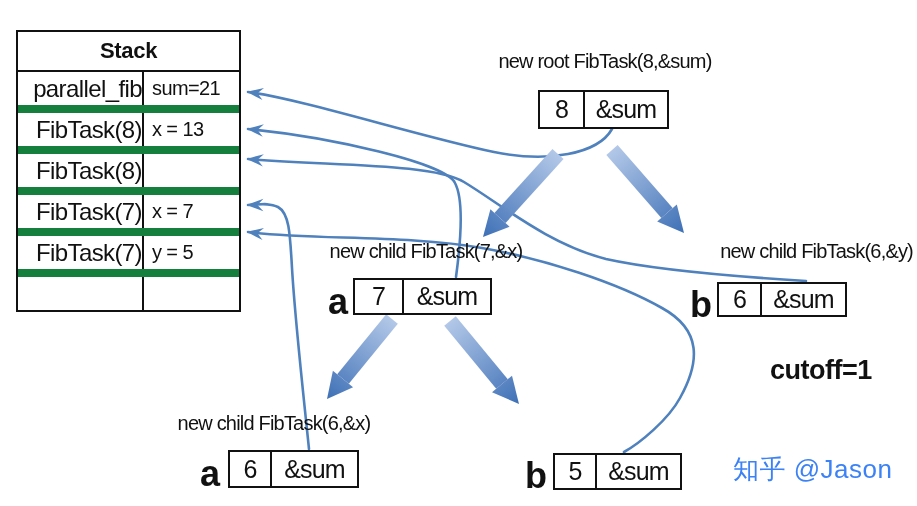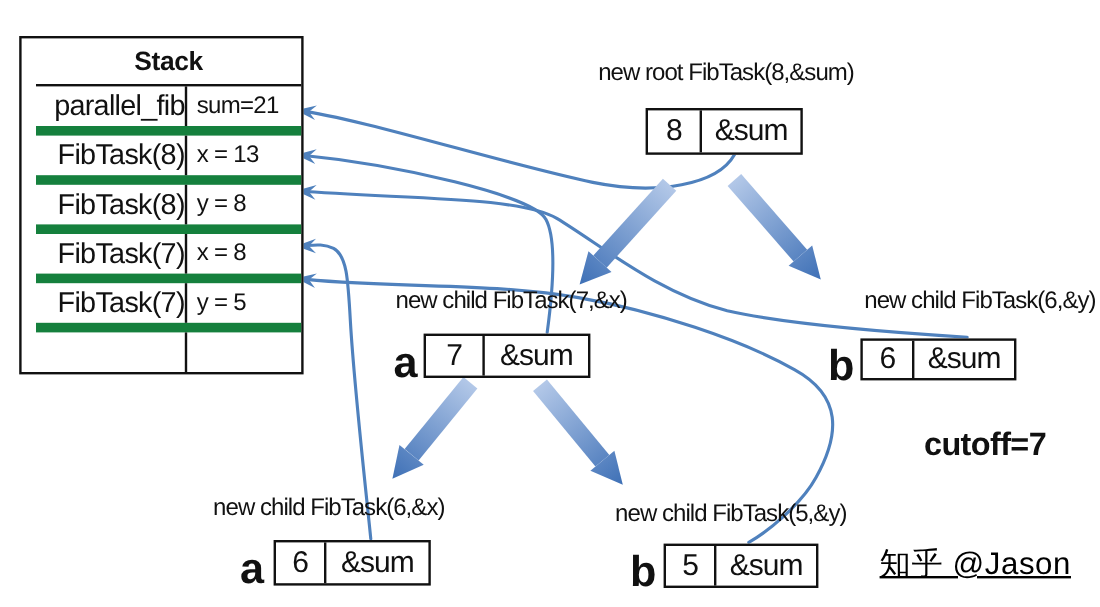--- a/index.html
+++ b/index.html
@@ -5,21 +5,21 @@
   html,body { margin:0; padding:0; background:#ffffff; }
   .canvas {
     position:relative; width:917px; height:506px; background:#ffffff;
     font-family:"Liberation Sans", sans-serif; color:#111; overflow:hidden;
   }
   .arrows-layer { position:absolute; left:0; top:0; width:917px; height:506px; }
 
   
   .stack-table {
     position:absolute; left:16px; top:30px; width:221px;
-    border:2px solid #111; background:#fff;padding-left:12px;
+    border:2px solid #111; background:#fff;
   }
   .stack-header {
     height:38px; line-height:38px; text-align:center;
     font-weight:bold; font-size:22px; border-bottom:2px solid #111;
     letter-spacing:-0.3px;
   }
   .stack-row { display:grid; grid-template-columns:126px 1fr; height:33px; }
   .stack-row + .stack-row { border-top:8px solid #15803d; }
   .cell-frame {
     text-align:right; line-height:33px; font-size:24px;
@@ -31,21 +31,21 @@
   .task-label { position:absolute; font-size:20px; letter-spacing:-0.8px; white-space:nowrap; }
   .task-box { position:absolute; display:flex; border:2px solid #111; background:#fff; }
   .bcell {
     display:flex; align-items:center; justify-content:center;
     font-size:25px; letter-spacing:-0.8px;
   }
   .bcell.first { border-right:2px solid #111; }
   .tag-label { position:absolute; font-size:36px; font-weight:bold; line-height:1; }
 
   .cutoff-label { position:absolute; left:770px; top:355px; font-size:27px; font-weight:bold; letter-spacing:-0.5px; }
-  .watermark { position:absolute; left:733px; top:452px; font-size:26px; color:#000000; letter-spacing:0.5px; white-space:nowrap;text-decoration:underline; }
+  .watermark { position:absolute; left:733px; top:452px; font-size:26px; color:#3b82f6; letter-spacing:0.5px; white-space:nowrap; }
 </style>
 </head>
 <body>
 
 <div class="canvas">
 
   <svg class="arrows-layer" viewBox="0 0 917 506">
     <defs>
       <marker id="thinhead" viewBox="0 0 12 10" refX="11" refY="5" markerWidth="17" markerHeight="14" orient="auto" markerUnits="userSpaceOnUse">
         <path d="M12,5 L0,0.6 L4.2,5 L0,9.4 Z" fill="#4f81bd"></path>
@@ -99,25 +99,24 @@
     <div class="stack-row">
       <div class="cell-frame">parallel_fib</div>
       <div class="cell-value">sum=21</div>
     </div>
     <div class="stack-row">
       <div class="cell-frame">FibTask(8)</div>
       <div class="cell-value">x = 13</div>
     </div>
     <div class="stack-row">
       <div class="cell-frame">FibTask(8)</div>
-      <div class="cell-value">y = 8</div>
     </div>
     <div class="stack-row">
       <div class="cell-frame">FibTask(7)</div>
-      <div class="cell-value">x = 8</div>
+      <div class="cell-value">x = 7</div>
     </div>
     <div class="stack-row">
       <div class="cell-frame">FibTask(7)</div>
       <div class="cell-value">y = 5</div>
     </div>
     <div class="stack-row">
       <div class="cell-frame"></div>
       <div class="cell-value"></div>
     </div>
   </div>
@@ -142,23 +141,22 @@
     <div class="bcell" style="width:83px;">&amp;sum</div>
   </div>
 
   <div class="task-label" style="left:145px; top:412px; width:258px; text-align:center;">new child FibTask(6,&amp;x)</div>
   <div class="tag-label" style="left:200px; top:456px;">a</div>
   <div class="task-box" style="left:228px; top:450px; height:34px;">
     <div class="bcell first" style="width:40px;">6</div>
     <div class="bcell" style="width:85px;">&amp;sum</div>
   </div>
 
-  <div class="task-label" style="left:480px; top:417px; width:258px; text-align:center;">new child FibTask(5,&amp;y)</div>
   <div class="tag-label" style="left:525px; top:458px;">b</div>
   <div class="task-box" style="left:553px; top:453px; height:33px;">
     <div class="bcell first" style="width:40px;">5</div>
     <div class="bcell" style="width:83px;">&amp;sum</div>
   </div>
 
-  <div class="cutoff-label">cutoff=7</div>
+  <div class="cutoff-label">cutoff=1</div>
   <div class="watermark">知乎 @Jason</div>
 
 </div>
 
 </body></html>

